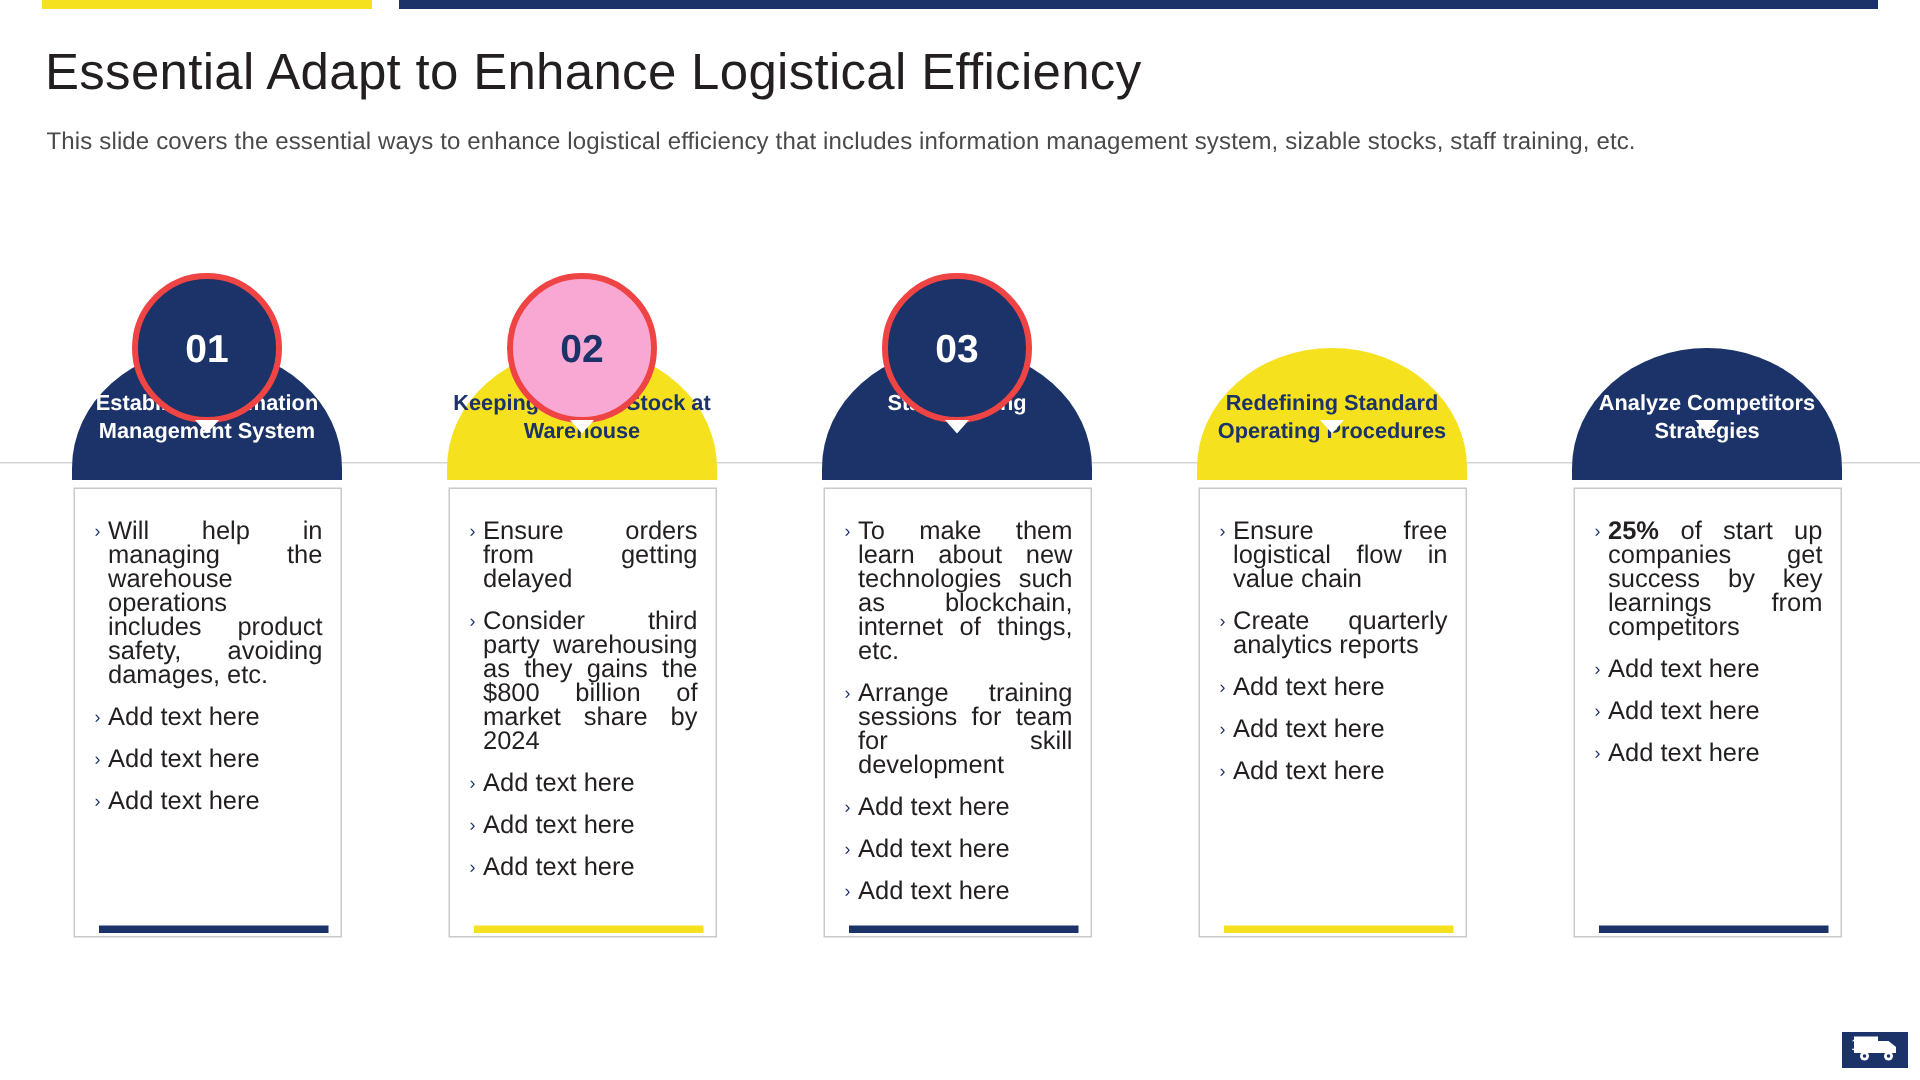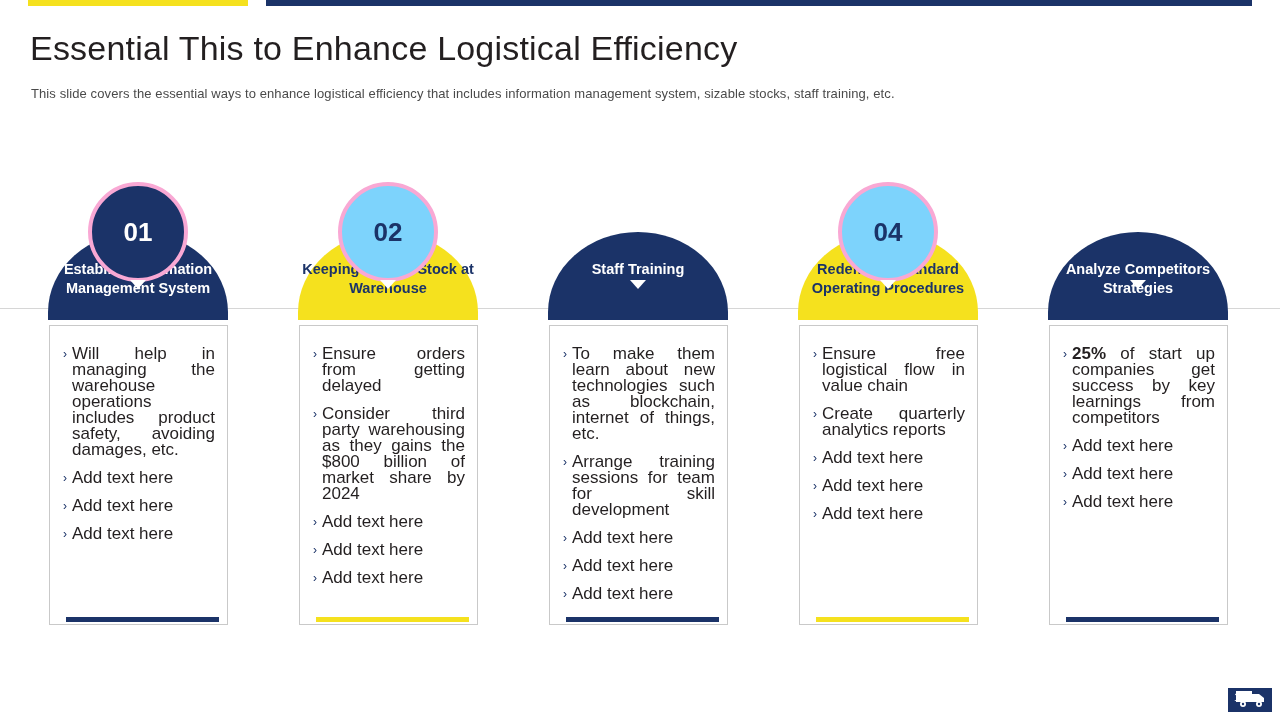--- a/index.html
+++ b/index.html
@@ -26,21 +26,21 @@
   }
 
   .title {
     position: absolute; left: 30px; top: 29px;
     font-size: 34px; font-weight: normal; color: #231f20;
     letter-spacing: 0.2px;
     font-family: "Liberation Sans", sans-serif;
   }
   .subtitle {
     position: absolute; left: 31px; top: 86px;
-    font-size: 13px; color: #4a4a4a; letter-spacing: 0.1px;
+    font-size: 16px; color: #4a4a4a; letter-spacing: 0.1px;
   }
 
   .divider {
     position: absolute; left: 0; top: 308px; width: 1280px; height: 1px;
     background: #d6d6d6;
   }
 
   .cols {
     position: absolute; left: 0; top: 160px; width: 1280px; height: 480px;
   }
@@ -64,21 +64,21 @@
     border-top-right-radius: 90px 80px;
   }
   .dome-label {
     position: absolute; left: 0; top: 88px; width: 180px;
     text-align: center; font-size: 14.5px; font-weight: bold;
     line-height: 19px;
   }
   .circle {
     position: absolute; left: 40px; top: 10px;
     width: 100px; height: 100px; border-radius: 50%;
-    border: 4px solid #f9a8d4;
+    border: 4px solid #ef4444;
     display: flex; align-items: center; justify-content: center;
     font-size: 26px; font-weight: bold;
     z-index: 3;
   }
   
   .notch {
     position: absolute; left: 82px; top: 108px;
     width: 0; height: 0;
     border-left: 8px solid transparent;
     border-right: 8px solid transparent;
@@ -87,21 +87,21 @@
 
   
   .navy-dome { background: #1b3368; }
   .navy-dome-label { color: #ffffff; }
   .navy-circle { background: #1b3368; color: #ffffff; }
   .navy-notch { border-top: 9px solid #ffffff; }
 
   
   .yellow-dome { background: #f5e11e; }
   .yellow-dome-label { color: #1b3368; }
-  .yellow-circle { background: #7dd3fc; color: #1b3368; }
+  .yellow-circle { background: #f9a8d4; color: #1b3368; }
   .yellow-notch { border-top: 9px solid #ffffff; }
 
   .card {
     position: absolute; top: 165px; left: 31px;
     width: 179px; height: 300px;
     background: #ffffff;
     border: 1px solid #c9c9c9;
   }
   .card-bottom {
     position: absolute; left: 16px; bottom: 2px;
@@ -148,21 +148,21 @@
 </head>
 <body>
 
 <div class="slide">
 
   <div class="topbar">
     <div class="yellow"></div>
     <div class="navy"></div>
   </div>
 
-  <div class="title">Essential This to Enhance Logistical Efficiency</div>
+  <div class="title">Essential Adapt to Enhance Logistical Efficiency</div>
   <div class="subtitle">This slide covers the essential ways to enhance logistical efficiency that includes information management system, sizable stocks, staff training, etc.</div>
 
   <div class="divider"></div>
 
   <div class="cols">
 
     <div class="col col-0">
       <div class="dome-wrap">
         <div class="dome navy-dome"></div>
         <div class="dome-label navy-dome-label">Establish Information Management System</div>
@@ -223,20 +223,21 @@
           </div>
         </div>
         <div class="card-bottom bot-yellow"></div>
       </div>
     </div>
 
     <div class="col col-2">
       <div class="dome-wrap">
         <div class="dome navy-dome"></div>
         <div class="dome-label navy-dome-label">Staff Training</div>
+        <div class="circle navy-circle">03</div>
         <div class="notch navy-notch"></div>
       </div>
       <div class="card">
         <div class="bullets">
           <div class="bullet">
             <span class="chev">›</span>
             <span class="txt">To make them learn about new technologies such as blockchain, internet of things, etc.</span>
           </div>
           <div class="bullet">
             <span class="chev">›</span>
@@ -256,21 +257,20 @@
           </div>
         </div>
         <div class="card-bottom bot-navy"></div>
       </div>
     </div>
 
     <div class="col col-3">
       <div class="dome-wrap">
         <div class="dome yellow-dome"></div>
         <div class="dome-label yellow-dome-label">Redefining Standard Operating Procedures</div>
-        <div class="circle yellow-circle">04</div>
         <div class="notch yellow-notch"></div>
       </div>
       <div class="card">
         <div class="bullets">
           <div class="bullet">
             <span class="chev">›</span>
             <span class="txt">Ensure free logistical flow in value chain</span>
           </div>
           <div class="bullet">
             <span class="chev">›</span>

